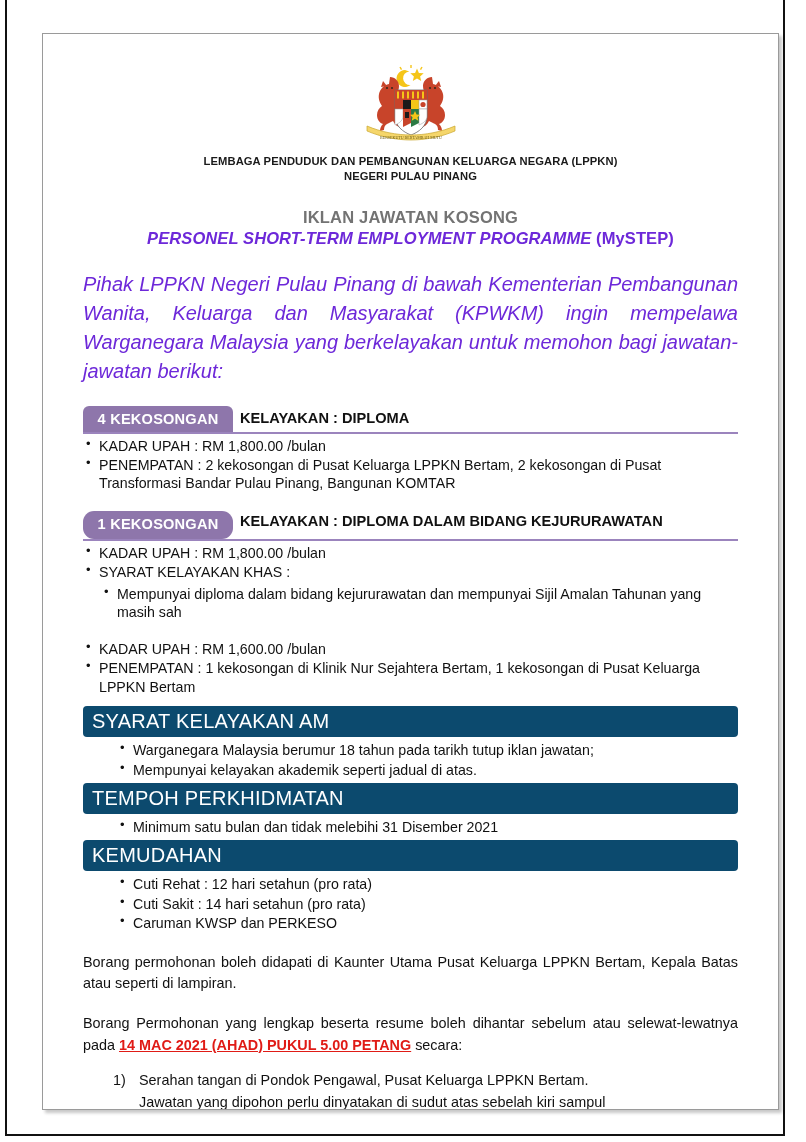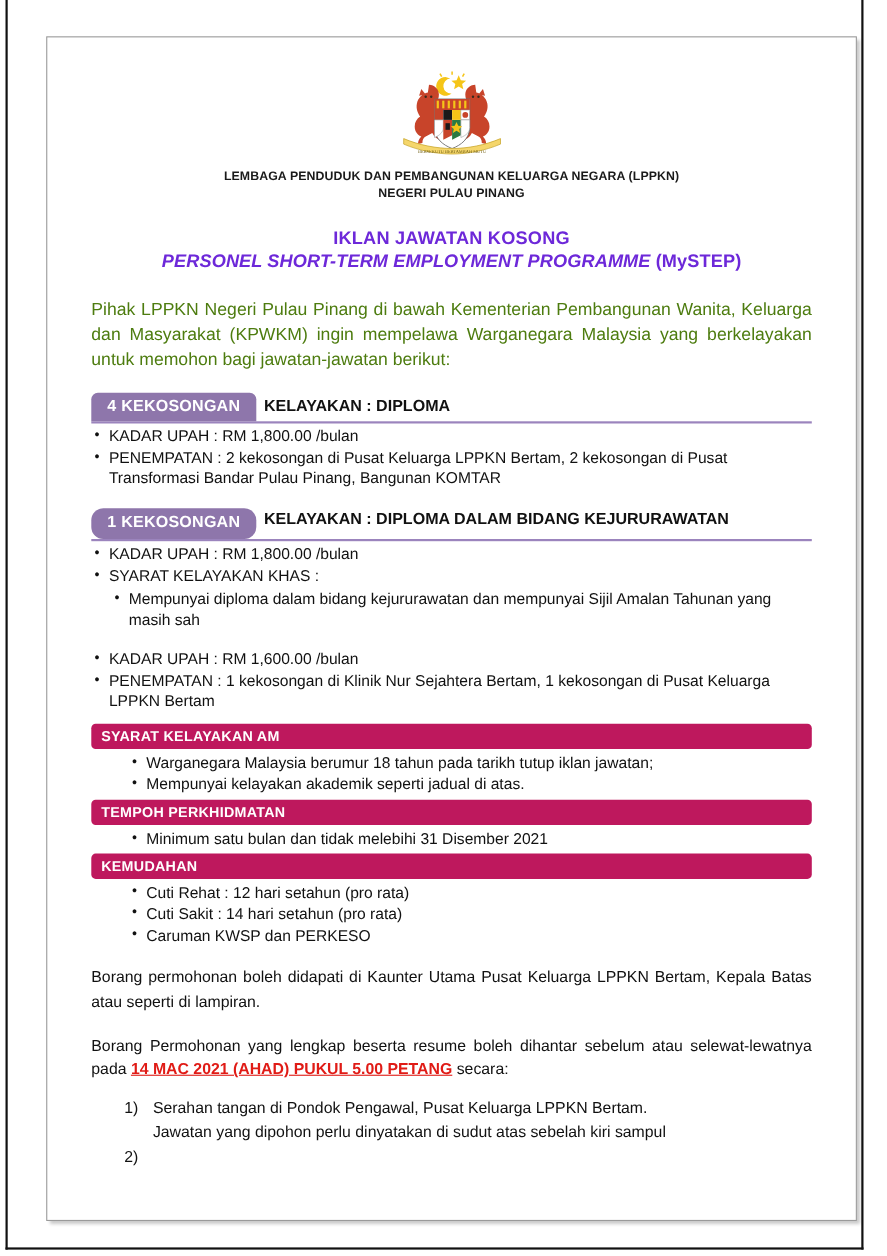--- a/index.html
+++ b/index.html
@@ -67,42 +67,43 @@
   }
 
   
   .title-block {
     text-align: center;
     margin-top: 24px;
   }
   .title-line1 {
     font-size: 16.5px;
     font-weight: 700;
-    color: #6d28d9;
+    color: #737373;
     letter-spacing: 0.2px;
   }
   .title-line2 {
     font-size: 16.5px;
     font-weight: 700;
     font-style: italic;
     color: #6d28d9;
     margin-top: 2px;
     letter-spacing: 0.1px;
   }
   .title-line2 .roman {
     font-style: normal;
   }
 
   
   .intro {
     margin-top: 22px;
-    font-size: 16px;
-    color: #4d7c0f;
+    font-size: 20px;
+    color: #6d28d9;
     line-height: 1.45;
     text-align: justify;
+    font-style: italic;
   }
 
   
   .job-block { margin-top: 18px; }
   .job-head {
     display: flex;
     align-items: stretch;
     border-bottom: 2.5px solid #9b84bd;
   }
   .vac-badge {
@@ -153,24 +154,24 @@
     left: 3px;
     top: -1px;
     font-size: 13px;
     color: #111111;
   }
   ul.dash.indent1 { margin-left: 34px; margin-top: 4px; }
   ul.dash.indent2 { margin-left: 18px; margin-top: 3px; }
 
   
   .bar {
-    background: #be185d;
+    background: #0c4a6e;
     color: #ffffff;
-    font-size: 13px;
-    font-weight: 700;
+    font-size: 20px;
+    font-weight: 400;
     letter-spacing: 0.25px;
     padding: 4px 0 4px 9px;
     border-radius: 4px;
     margin-top: 10px;
   }
   .bar.tight { margin-top: 4px; }
 
   
   .para {
     margin-top: 19px;

